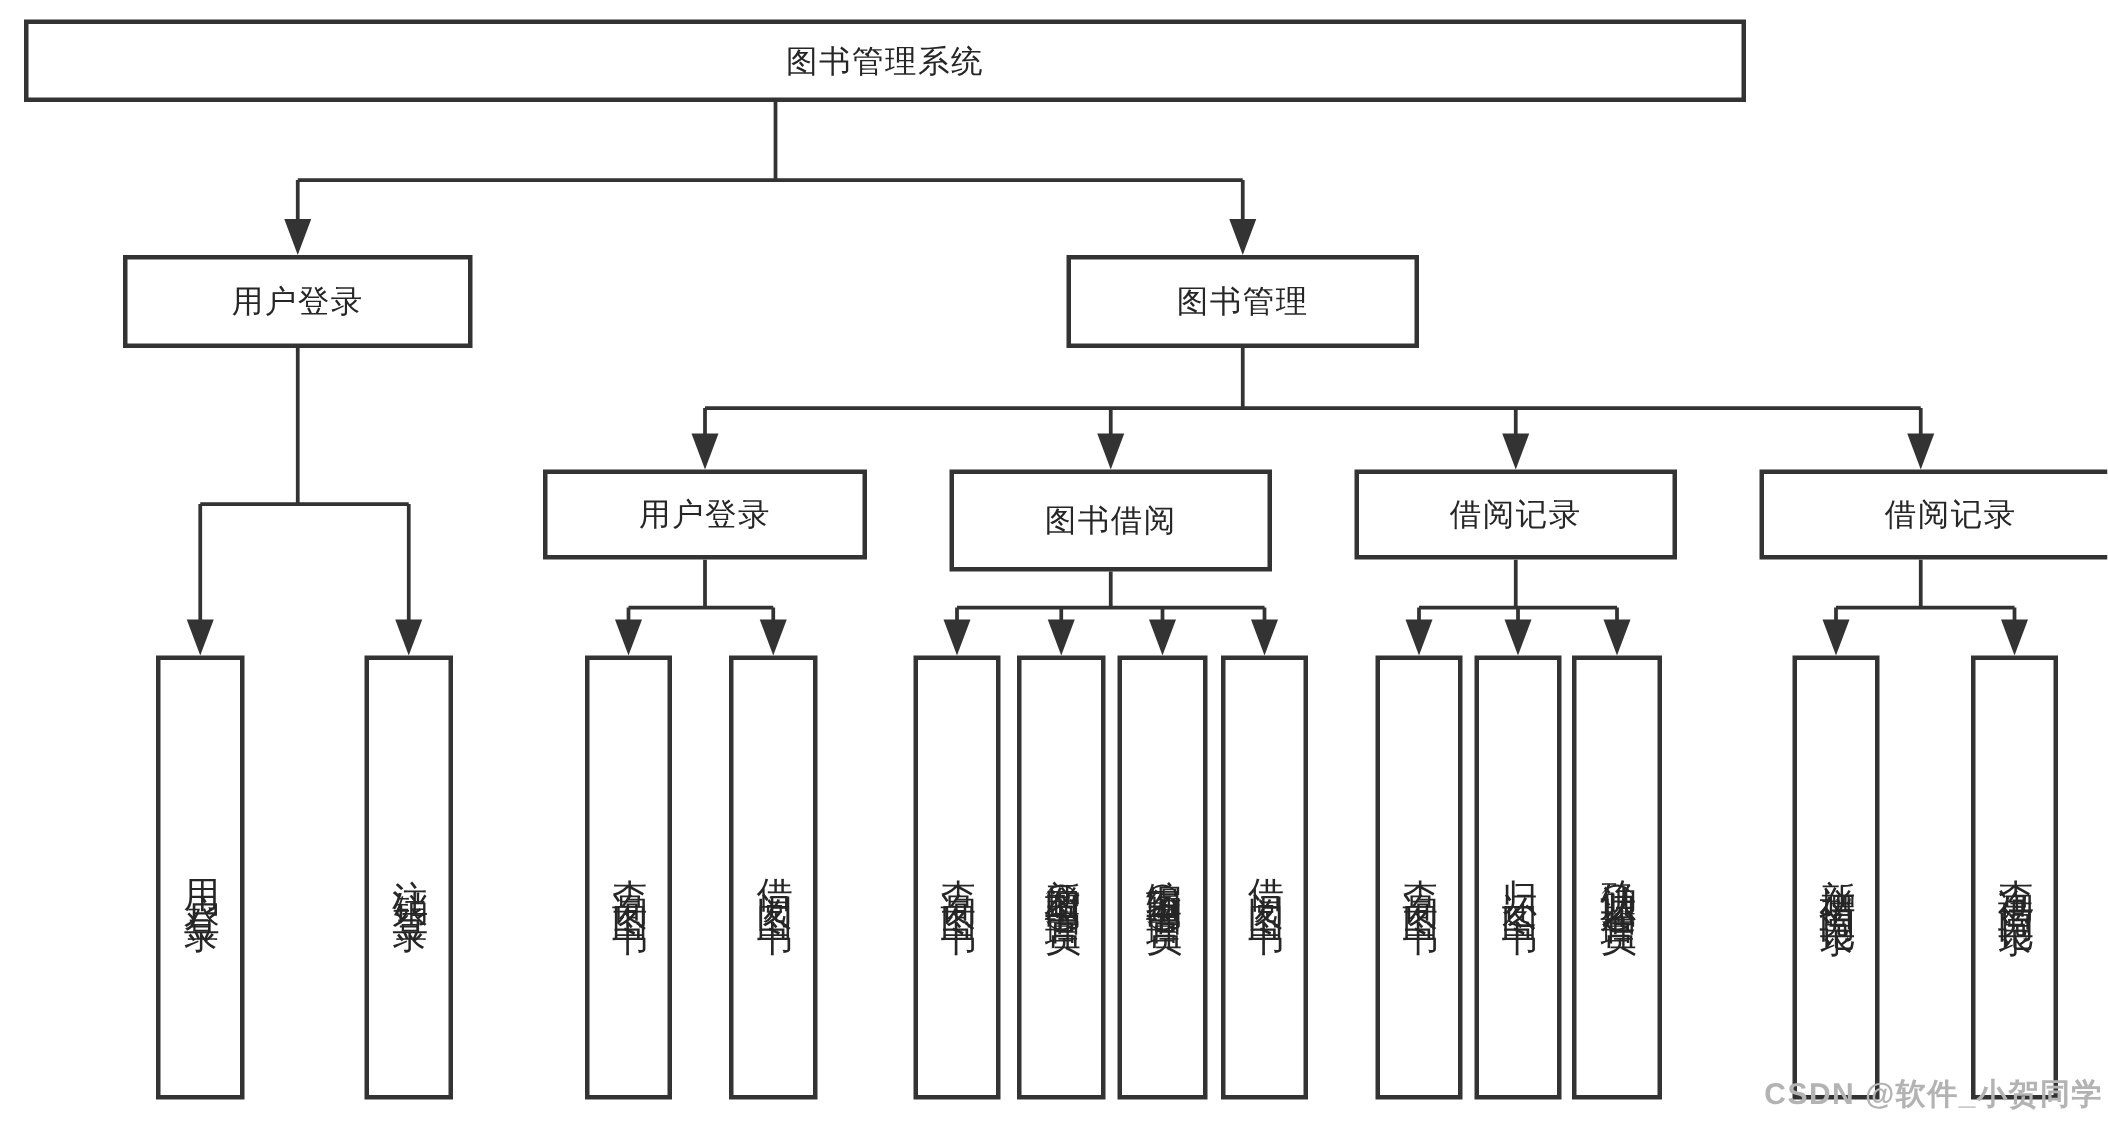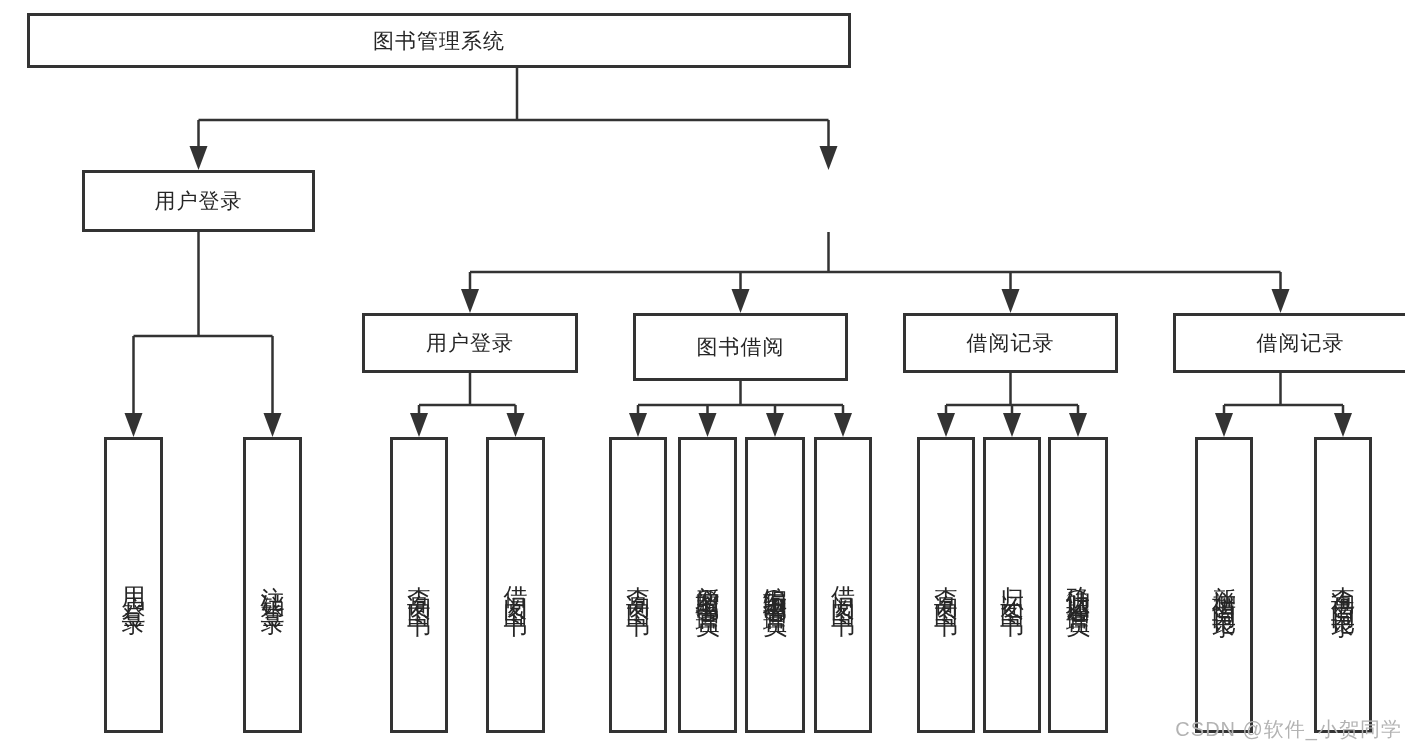--- a/index.html
+++ b/index.html
@@ -47,20 +47,21 @@
   .vbox.mid .lbl { letter-spacing: 6px; }
   .vbox.tight .lbl { letter-spacing: 4px; }
   .watermark {
     position: absolute;
     top: 716px;
     right: 3px;
     font-size: 20px;
     color: #b3b3b3;
     letter-spacing: 1px;
     white-space: nowrap;
+    font-weight: bold;
   }
 </style>
 </head>
 <body>
 
 <div class="canvas">
 
   <svg class="connectors" viewBox="0 0 1405 747" xmlns="http://www.w3.org/2000/svg" fill="#333333" stroke="#333333" stroke-width="2.5">
     <g>
       <path fill="none" d="M517 68 V120 M198.5 120 H828.5 M198.5 120 V152 M828.5 120 V152"></path>
@@ -97,26 +98,29 @@
       <polygon stroke="none" points="1003,413 1021,413 1012,437"></polygon>
       <polygon stroke="none" points="1069,413 1087,413 1078,437"></polygon>
     </g>
     <g>
       <path fill="none" d="M1280.5 373 V405 M1224 405 H1343 M1224 405 V415 M1343 405 V415"></path>
       <polygon stroke="none" points="1215,413 1233,413 1224,437"></polygon>
       <polygon stroke="none" points="1334,413 1352,413 1343,437"></polygon>
     </g>
   </svg>
 
-  <div class="box hbox" style="left:27px;top:13px;width:824px;height:55px">
+  <div class="box hbox" style="left:16px;top:13px;width:1148px;height:55px">
     <span class="lbl">图书管理系统</span>
   </div>
 
   <div class="box hbox" style="left:82px;top:170px;width:233px;height:62px">
     <span class="lbl">用户登录</span>
+  </div>
+  <div class="box hbox" style="left:711px;top:170px;width:235px;height:62px">
+    <span class="lbl">图书管理</span>
   </div>
 
   <div class="box hbox" style="left:362px;top:313px;width:216px;height:60px">
     <span class="lbl">用户登录</span>
   </div>
   <div class="box hbox" style="left:633px;top:313px;width:215px;height:68px">
     <span class="lbl">图书借阅</span>
   </div>
   <div class="box hbox" style="left:903px;top:313px;width:215px;height:60px">
     <span class="lbl">借阅记录</span>

